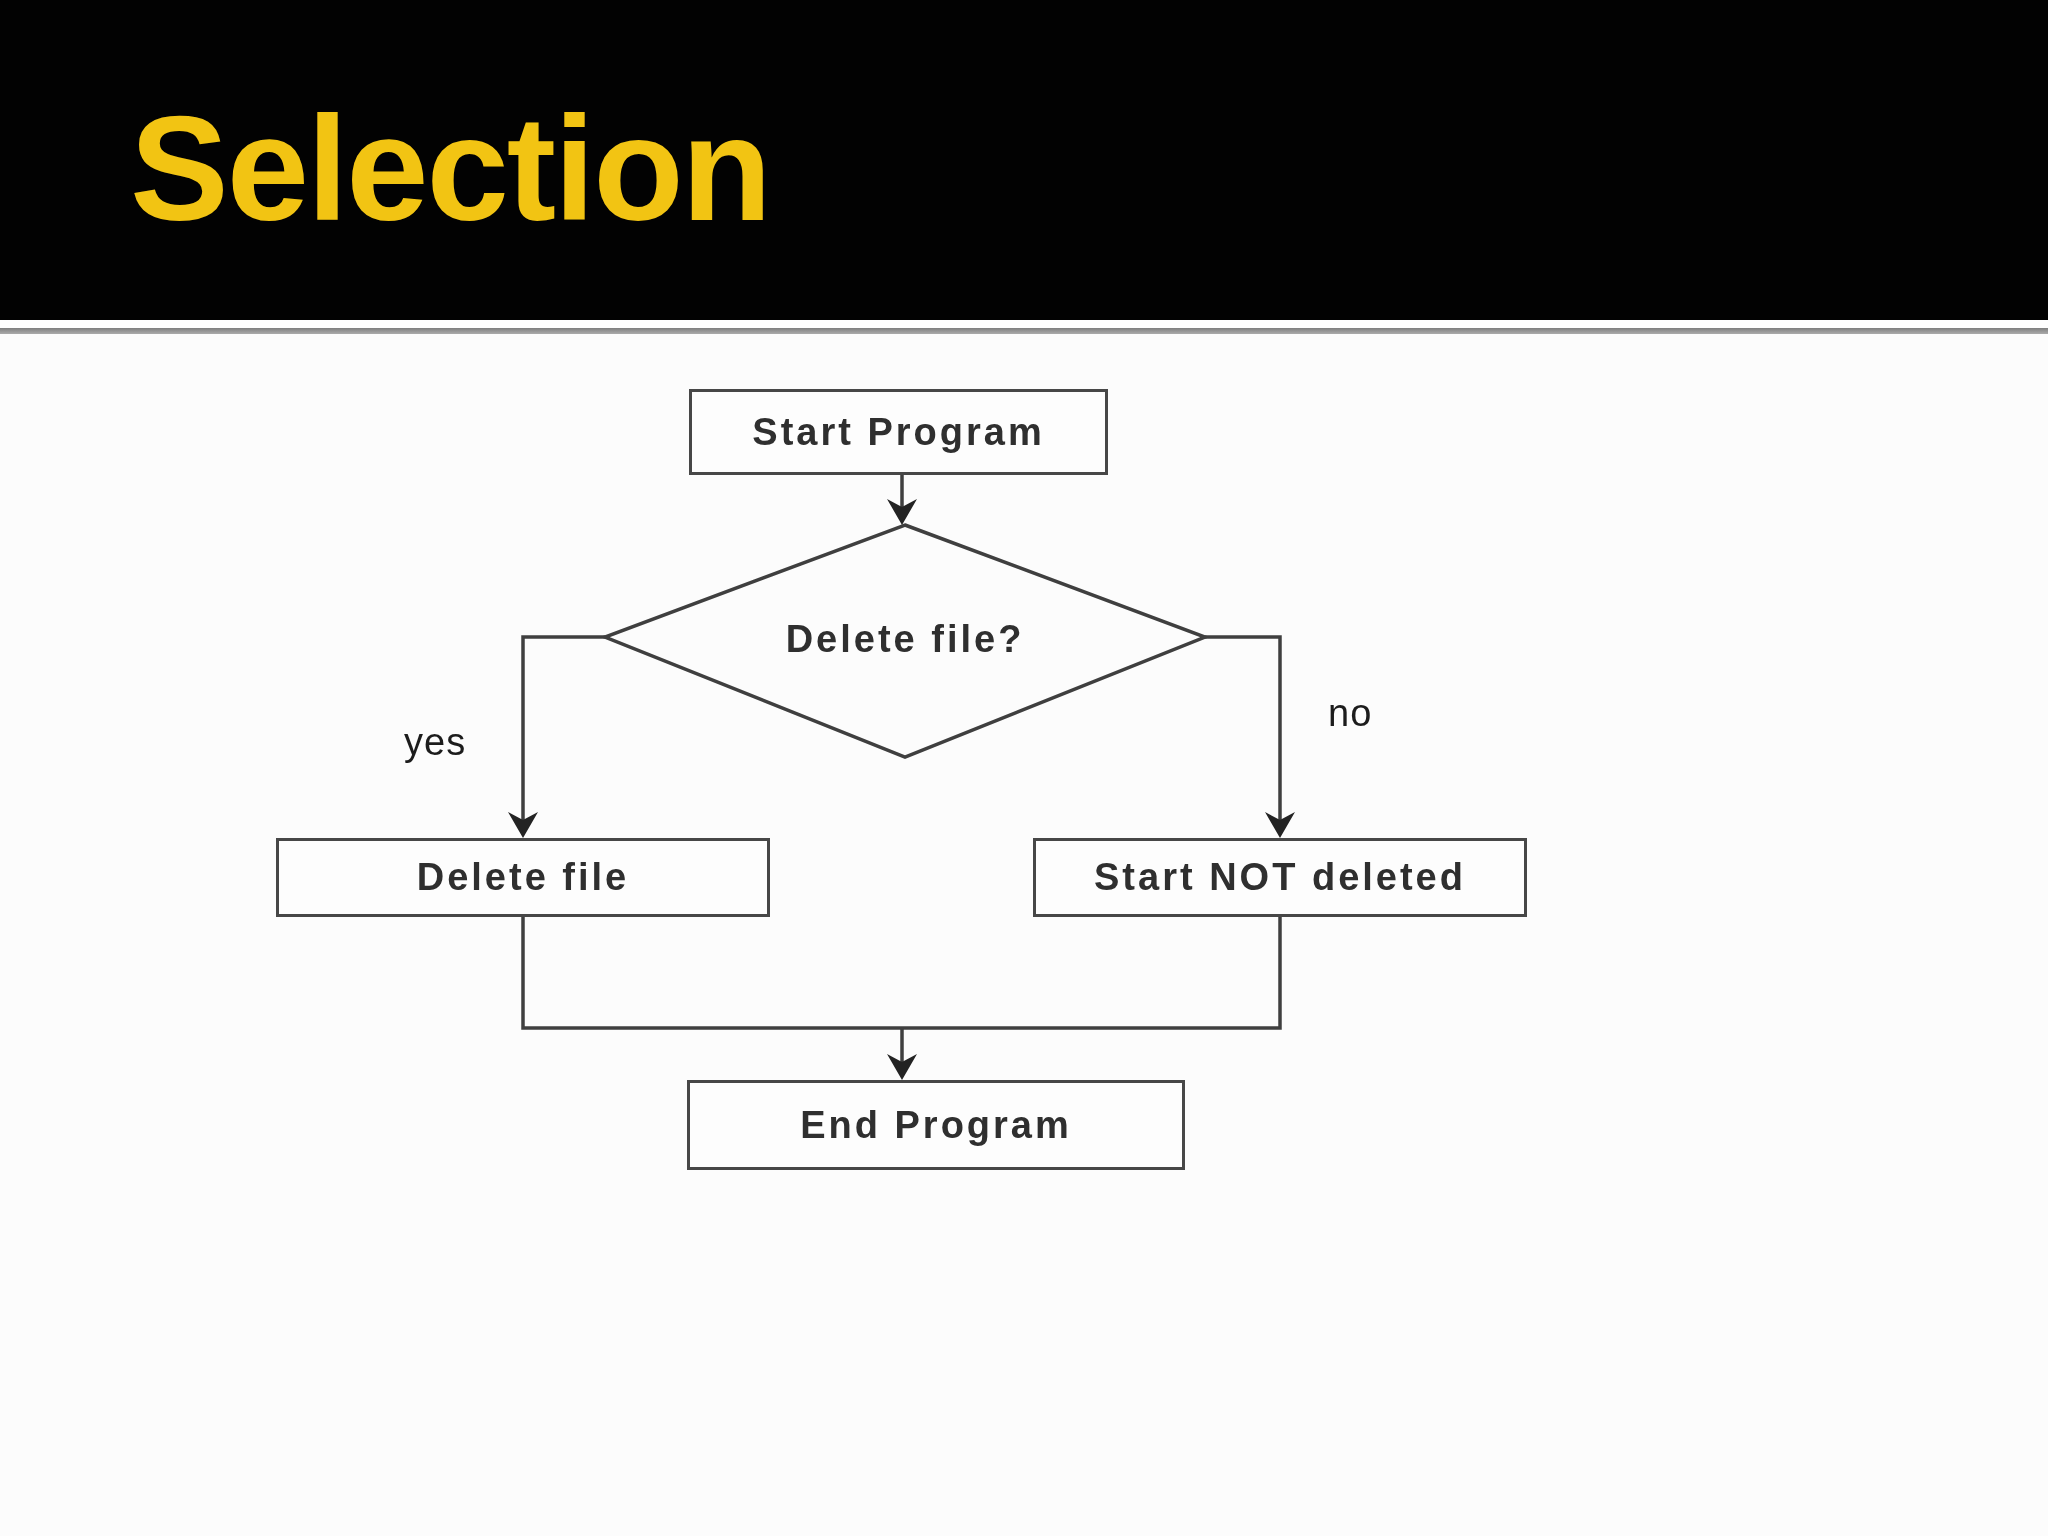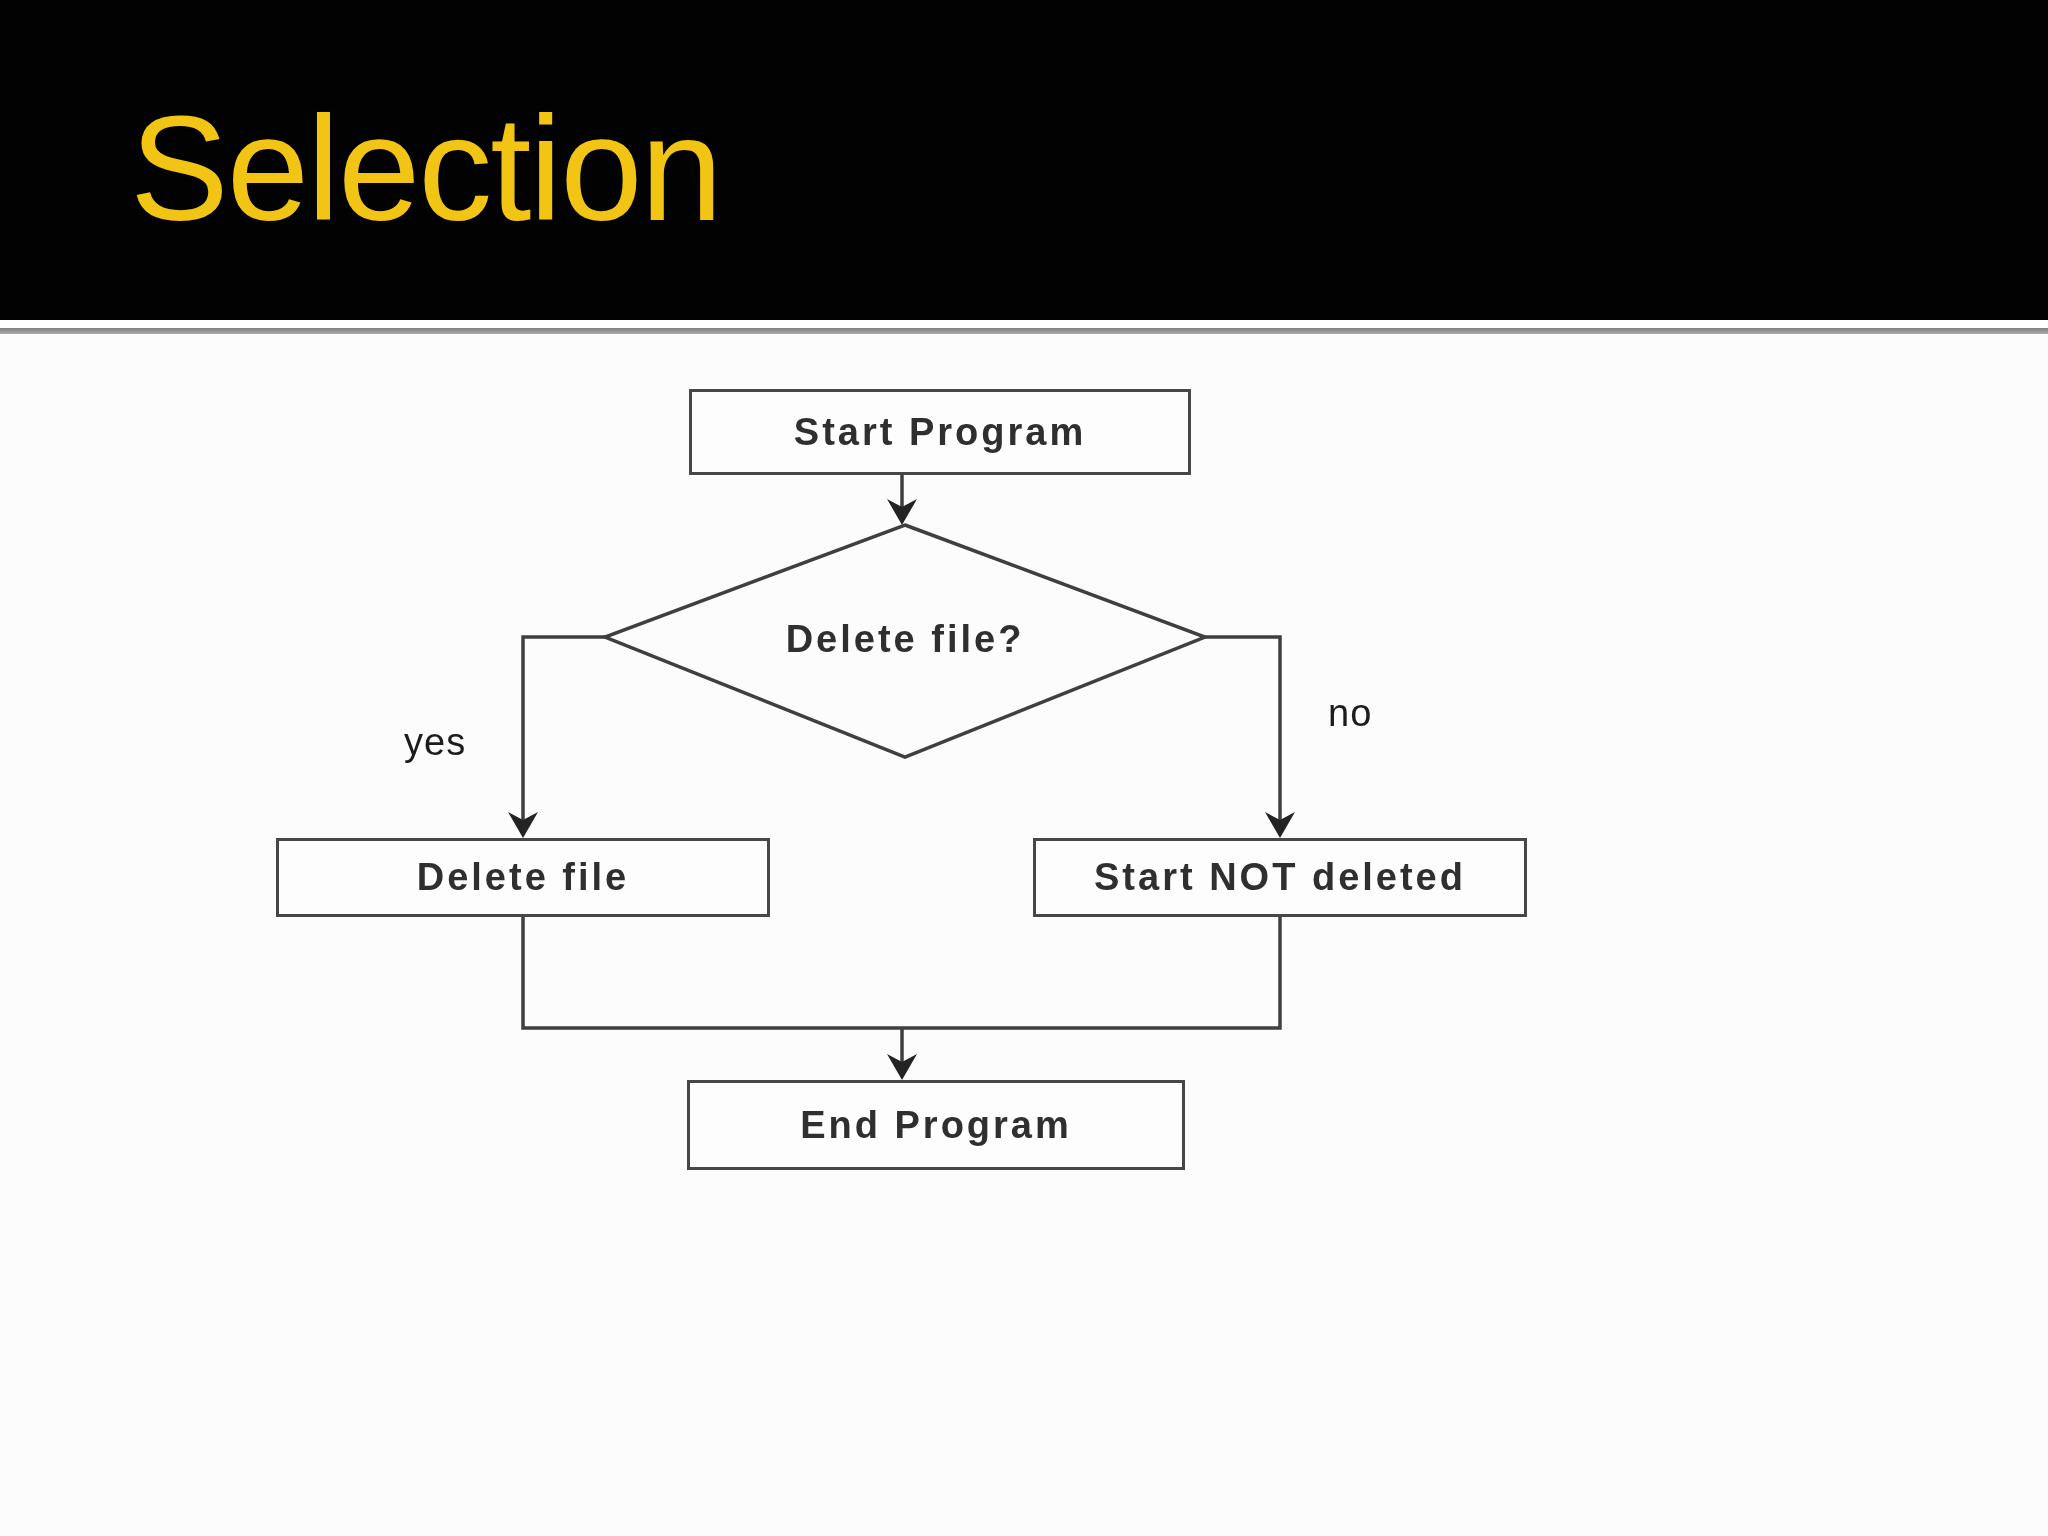--- a/index.html
+++ b/index.html
@@ -10,40 +10,40 @@
     overflow:hidden;
     font-family:"Liberation Sans", sans-serif;
   }
   
   .header{
     position:absolute;left:0;top:0;width:2048px;height:320px;
     background:#020202;
   }
   .title{
     position:absolute;left:130px;top:95px;
-    font-size:148px;font-weight:400;letter-spacing:-2px;
+    font-size:148px;font-weight:700;letter-spacing:-2px;
     color:#f2c413;line-height:1;white-space:nowrap;
   }
   .header-gap{
     position:absolute;left:0;top:320px;width:2048px;height:8px;background:#ffffff;
   }
   .separator{
     position:absolute;left:0;top:328px;width:2048px;height:6px;
     background:linear-gradient(#7f7f7f,#ababab);
   }
   
   .fc-svg{position:absolute;left:0;top:0;z-index:1;}
   .fc-node{
     position:absolute;z-index:2;
     display:flex;align-items:center;justify-content:center;
     background:#fdfdfd;border:3px solid #474747;box-sizing:border-box;
     color:#2f2f2f;font-weight:700;font-size:38px;letter-spacing:3px;
     white-space:nowrap;
   }
-  .node-start{left:689px;top:389px;width:502px;height:86px;}
+  .node-start{left:689px;top:389px;width:419px;height:86px;}
   .node-delete{left:276px;top:838px;width:494px;height:79px;}
   .node-notdeleted{left:1033px;top:838px;width:494px;height:79px;}
   .node-end{left:687px;top:1080px;width:498px;height:90px;text-align:right;}
   .diamond-label{
     position:absolute;z-index:2;left:655px;top:618px;width:500px;
     text-align:center;color:#2f2f2f;font-weight:700;font-size:38px;
     letter-spacing:3px;white-space:nowrap;
   }
   .edge-label{
     position:absolute;z-index:2;color:#1c1c1c;font-size:38px;font-weight:400;

